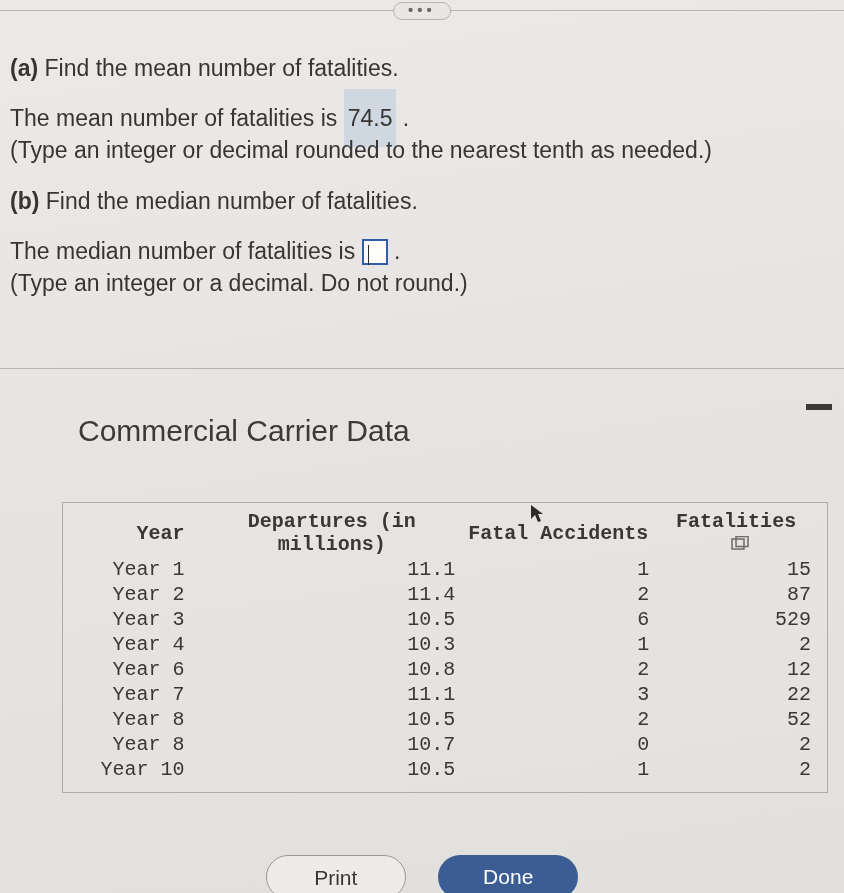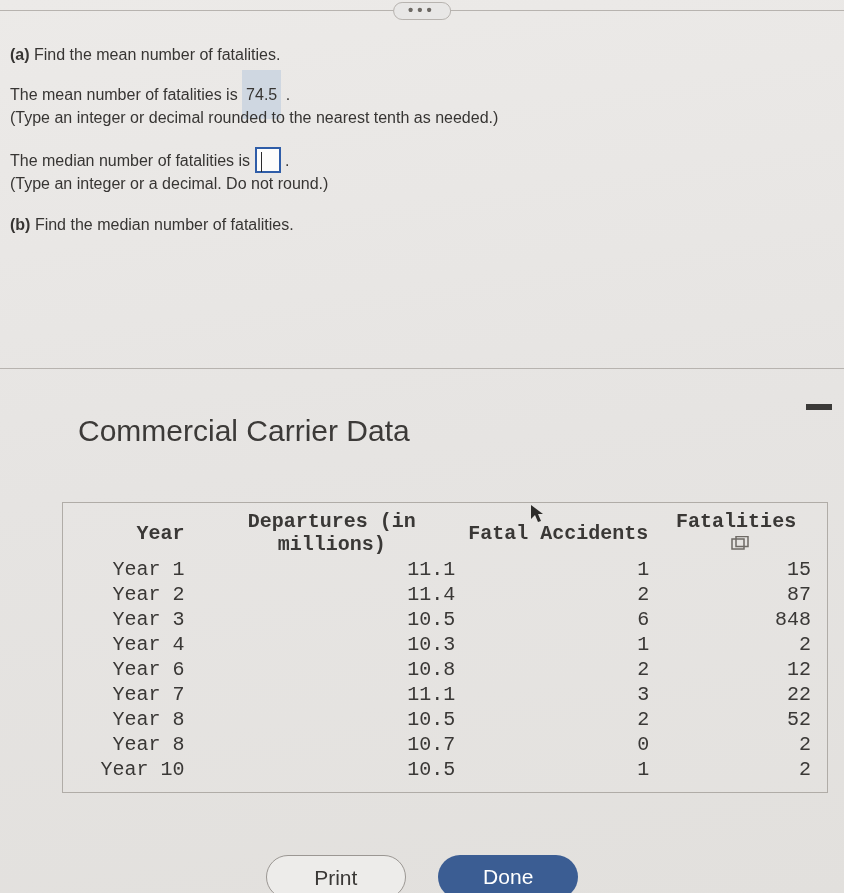--- a/index.html
+++ b/index.html
@@ -25,22 +25,22 @@
     background: #e8e7e6;
     border: 1px solid #b7b3af;
     border-radius: 10px;
     padding: 0 14px 2px 14px;
     font-size: 15px; letter-spacing: 4px;
     color: #6d6964;
     font-weight: bold;
     line-height: 14px;
   }
   .body1 {
-    position: absolute; top: 44px; left: 10px; right: 16px;
-    font-size: 16px; line-height: 1.4;
+    position: absolute; top: 52px; left: 10px; right: 16px;
+    font-size: 23px; line-height: 1.4;
     color: #373533;
   }
   .body1 p { margin: 0 0 18px 0; }
   .bold { font-weight: 700; }
   .meanval {
     background: #cfd7e1;
     padding: 16px 4px;
   }
   .input-focus {
     display: inline-block;
@@ -106,27 +106,27 @@
     <p>
       <span class="bold">(a)</span>
       <span>Find the mean number of fatalities.</span>
     </p>
     <p>
       <span>The mean number of fatalities is </span><span class="meanval">74.5</span><span> .</span>
       <br>
       <span>(Type an integer or decimal rounded to the nearest tenth as needed.)</span>
     </p>
     <p>
+      <span class="bold">(b)</span>
+      <span>Find the median number of fatalities.</span>
+    </p>
+    <p>
       <span>The median number of fatalities is </span><span class="input-focus"><span class="caret"></span></span> <span>.</span>
       <br>
       <span>(Type an integer or a decimal. Do not round.)</span>
-    </p>
-    <p>
-      <span class="bold">(b)</span>
-      <span>Find the median number of fatalities.</span>
     </p>
   </div>
 
   <div class="hr-mid"></div>
   <div class="dash"></div>
 
   <div class="panel-title">Commercial Carrier Data</div>
 
   <div class="tablewrap">
     <table>
@@ -156,21 +156,21 @@
           <tr>
             <td class="y">Year 2</td>
             <td class="d">11.4</td>
             <td class="fa">2</td>
             <td class="ft">87</td>
           </tr>
           <tr>
             <td class="y">Year 3</td>
             <td class="d">10.5</td>
             <td class="fa">6</td>
-            <td class="ft">848</td>
+            <td class="ft">529</td>
           </tr>
           <tr>
             <td class="y">Year 4</td>
             <td class="d">10.3</td>
             <td class="fa">1</td>
             <td class="ft">2</td>
           </tr>
           <tr>
             <td class="y">Year 6</td>
             <td class="d">10.8</td>

